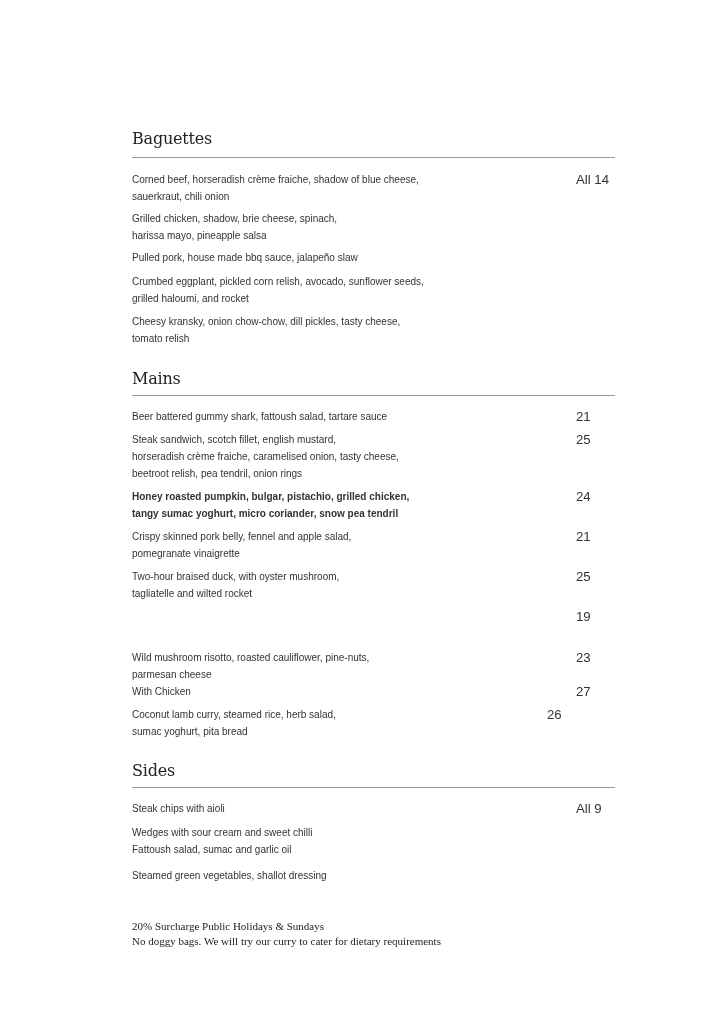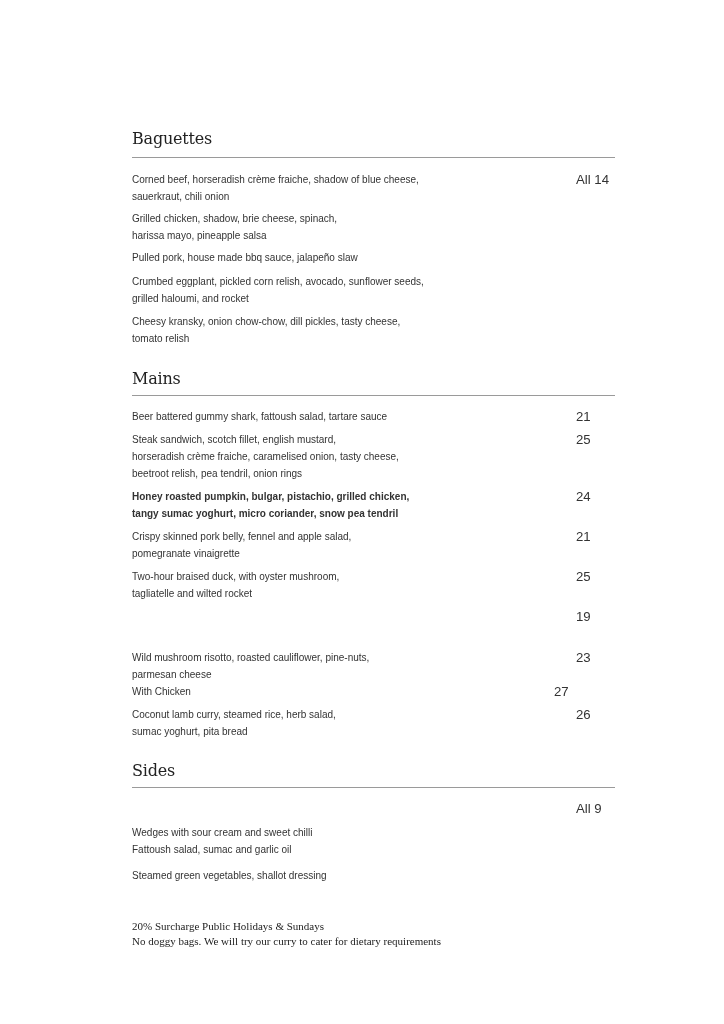--- a/index.html
+++ b/index.html
@@ -69,28 +69,29 @@
 tagliatelle and wilted rocket</div>
   <div class="price" style="top:568px; left:565px;">25</div>
 
   <div class="price" style="top:608px; left:565px;">19</div>
 
   <div class="item" style="top:649px;">Wild mushroom risotto, roasted cauliflower, pine-nuts,
 parmesan cheese</div>
   <div class="price" style="top:649px; left:565px;">23</div>
 
   <div class="item" style="top:683px;">With Chicken</div>
-  <div class="price" style="top:683px; left:543px;">27</div>
+  <div class="price" style="top:683px; left:565px;">27</div>
 
   <div class="item" style="top:706px;">Coconut lamb curry, steamed rice, herb salad,
 sumac yoghurt, pita bread</div>
-  <div class="price" style="top:706px; left:565px;">26</div>
+  <div class="price" style="top:706px; left:536px;">26</div>
 
   <div class="section-title" style="top:761px;">Sides</div>
   <div class="rule" style="top:787px;"></div>
   <div class="price" style="top:800px; left:565px;">All 9</div>
+  <div class="item" style="top:800px;">Steak chips with aioli</div>
   <div class="item" style="top:824px;">Wedges with sour cream and sweet chilli
 Fattoush salad, sumac and garlic oil</div>
   <div class="item" style="top:867px;">Steamed green vegetables, shallot dressing</div>
 
   <div class="footnote" style="top:919px;">20% Surcharge Public Holidays &amp; Sundays</div>
   <div class="footnote" style="top:934px;">No doggy bags. We will try our curry to cater for dietary requirements</div>
 </div>
 
 </body></html>

